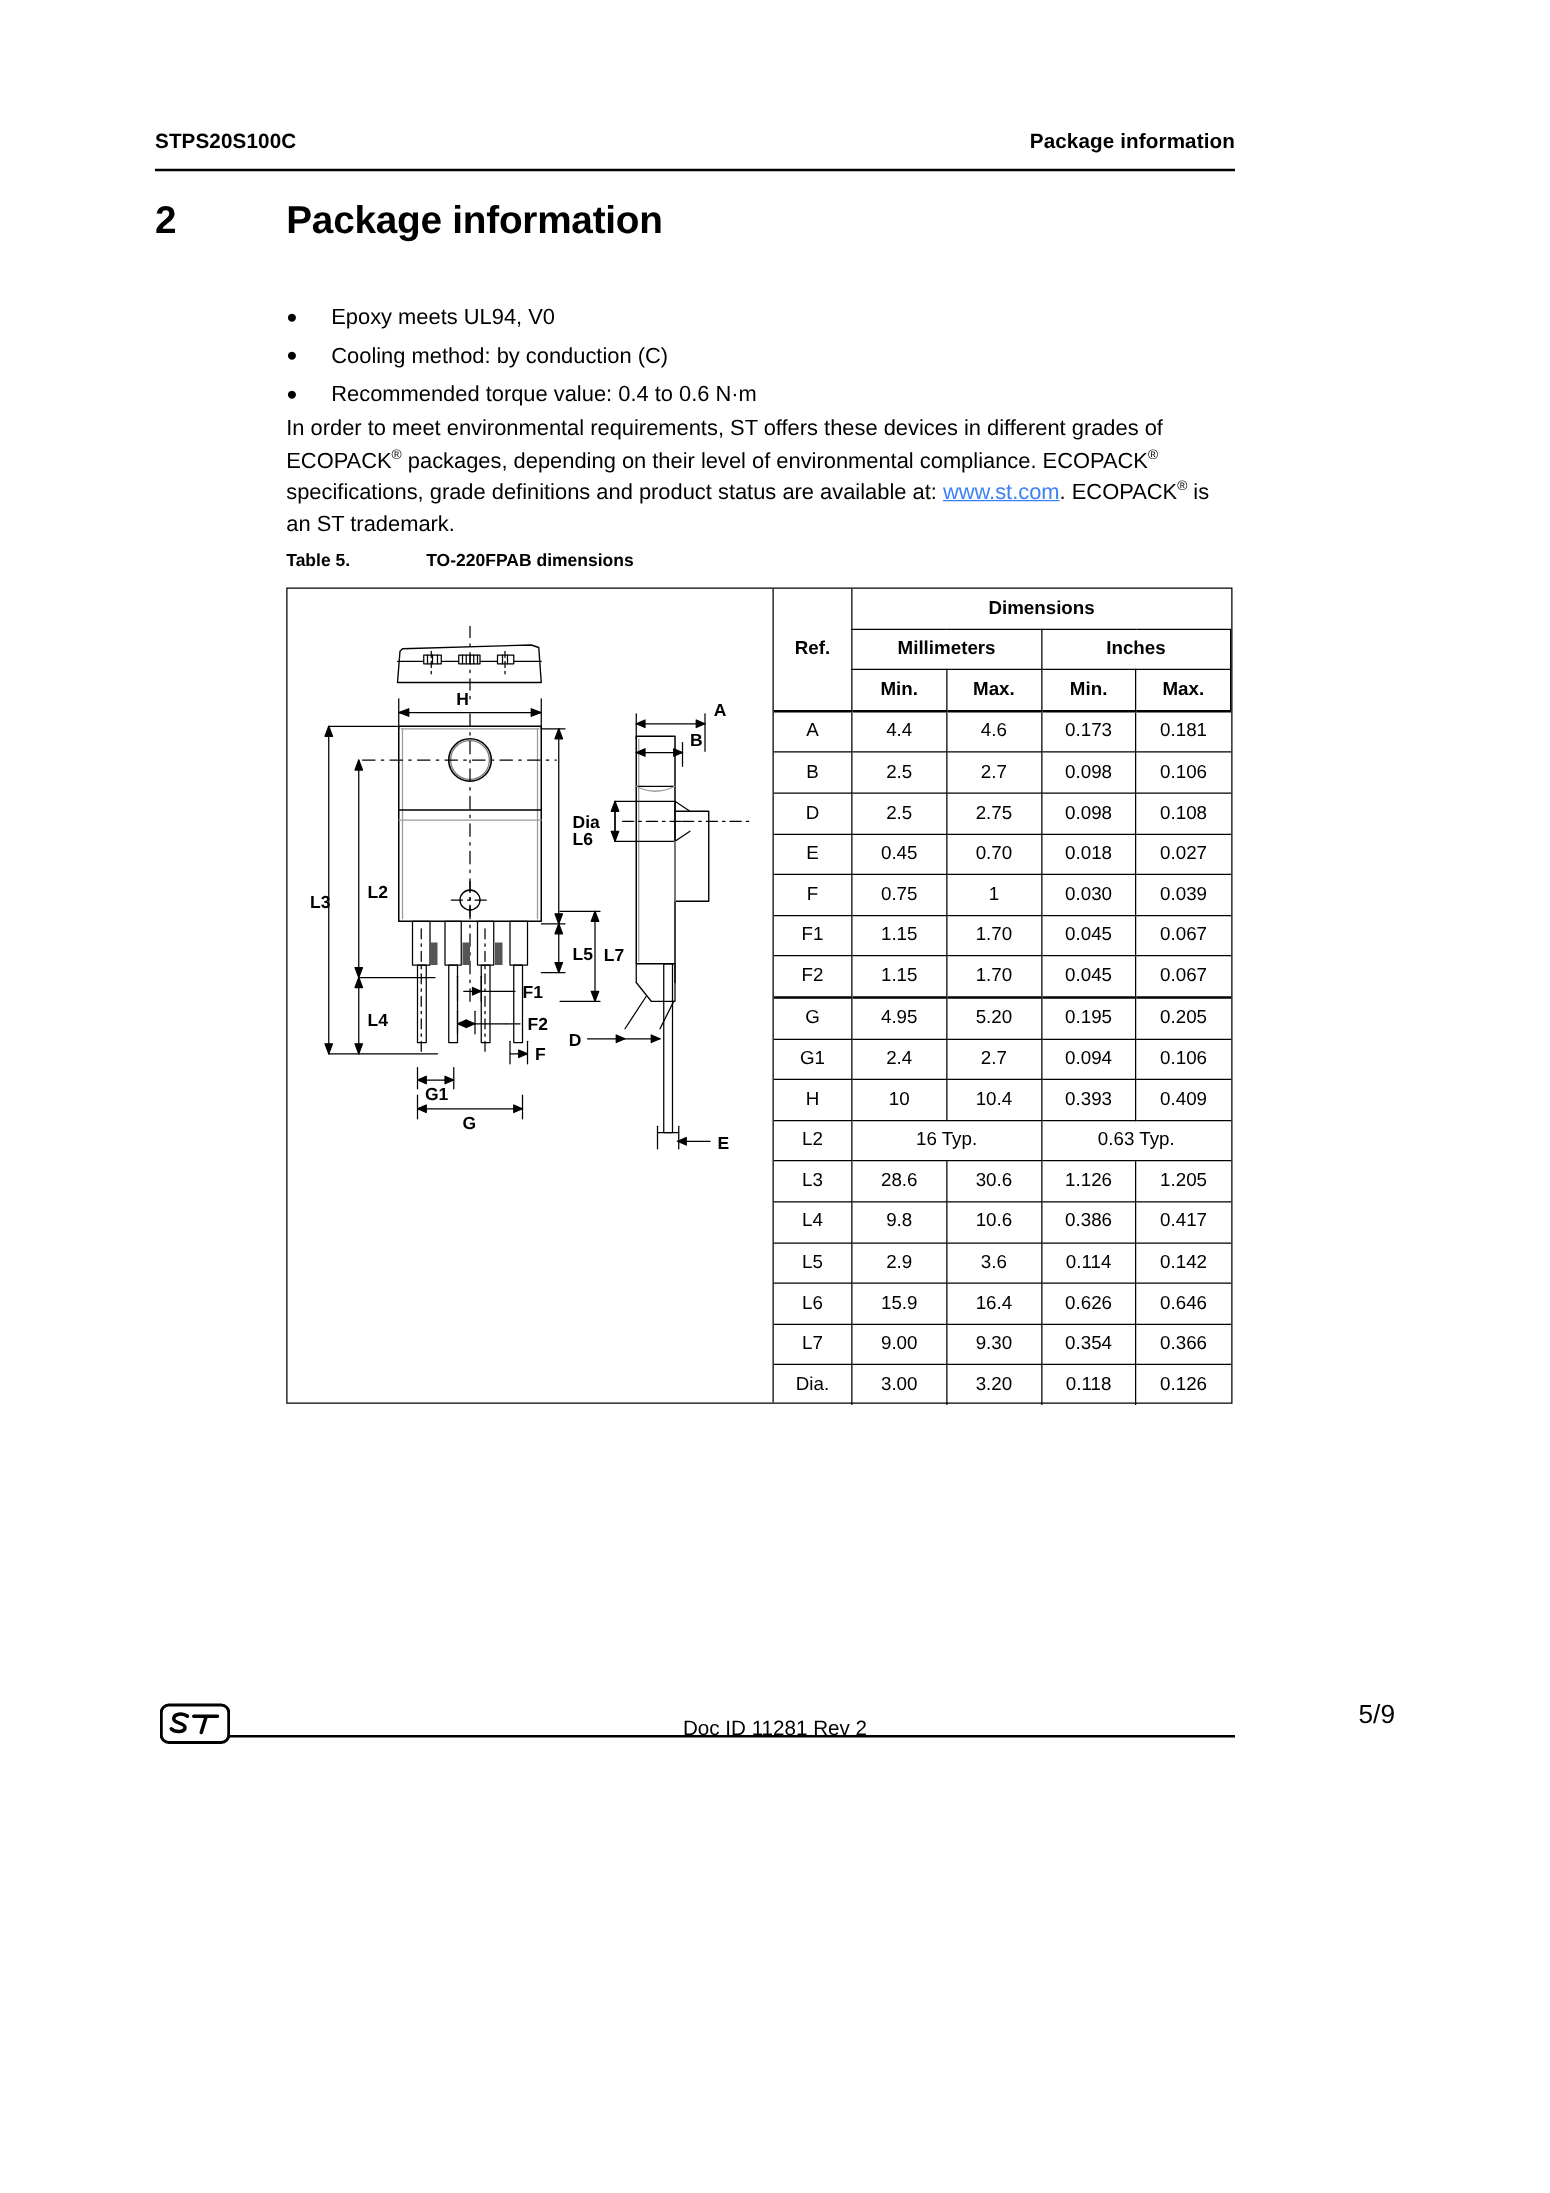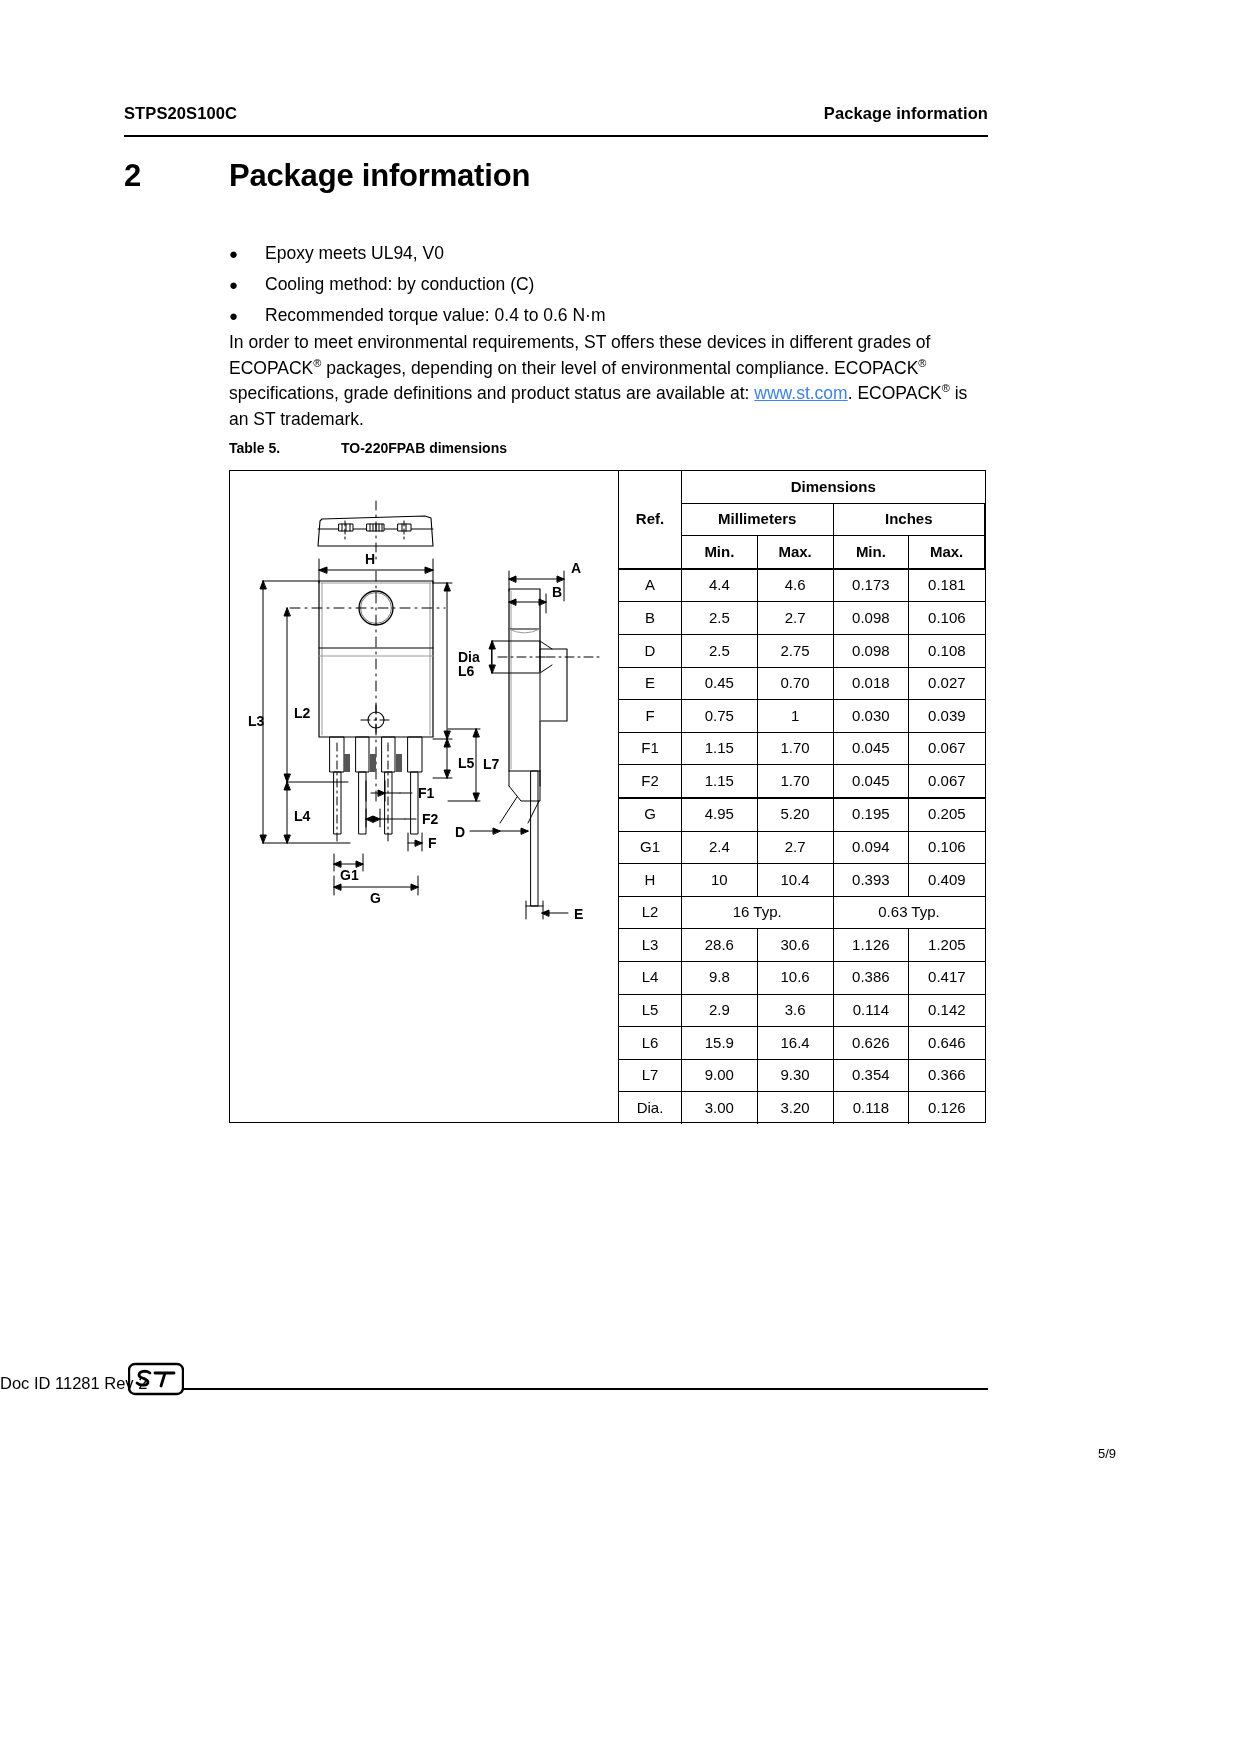--- a/index.html
+++ b/index.html
@@ -166,27 +166,28 @@
     top: 1388px;
     width: 805px;
     height: 1.6px;
     background: #000;
   }
   .footer-doc {
     position: absolute;
     left: 0;
     top: 1374px;
     width: 1240px;
+    text-align: center;
     font-size: 16.5px;
   }
   .footer-page {
     position: absolute;
     right: 124px;
-    top: 1446px;
-    font-size: 13px;
+    top: 1360px;
+    font-size: 21px;
   }
   .st-logo {
     position: absolute;
     left: 128px;
     top: 1360px;
     width: 56px;
     height: 38px;
   }
 </style>
 </head>

